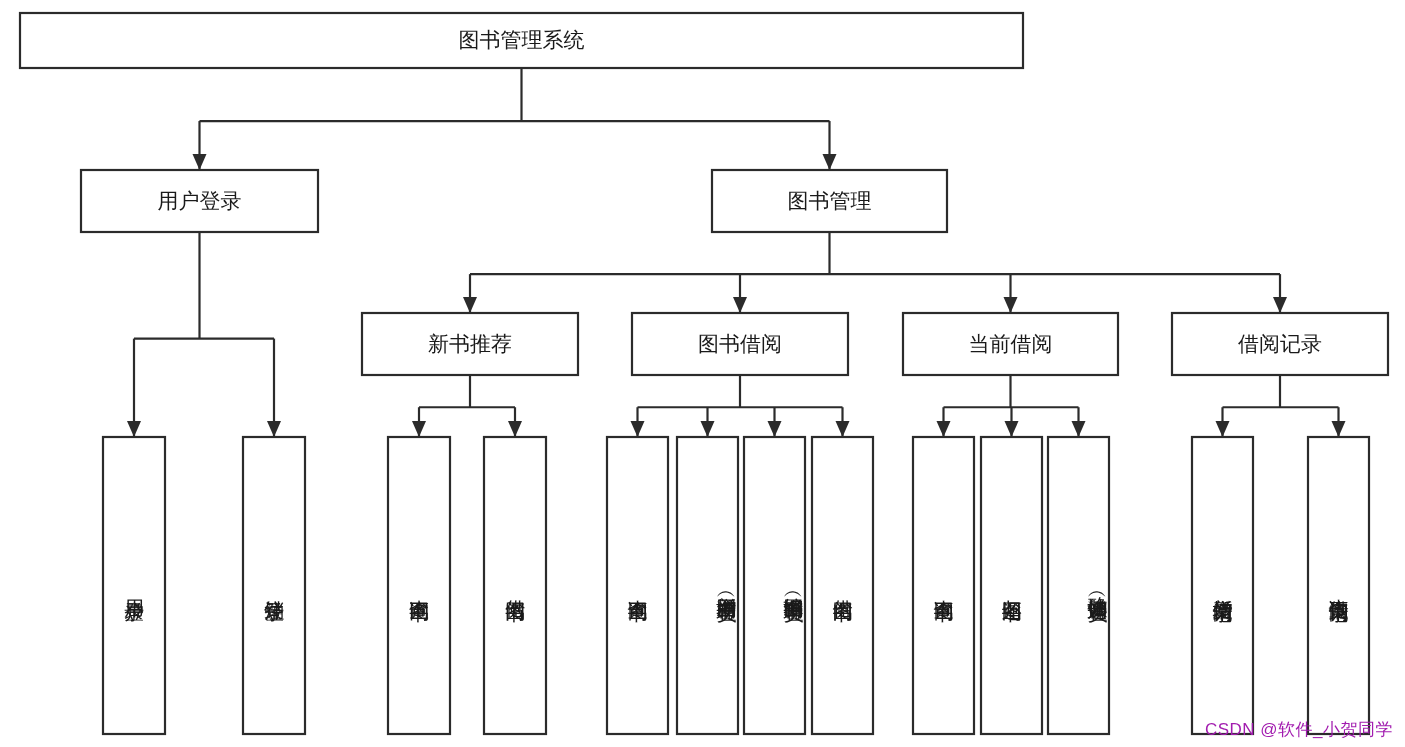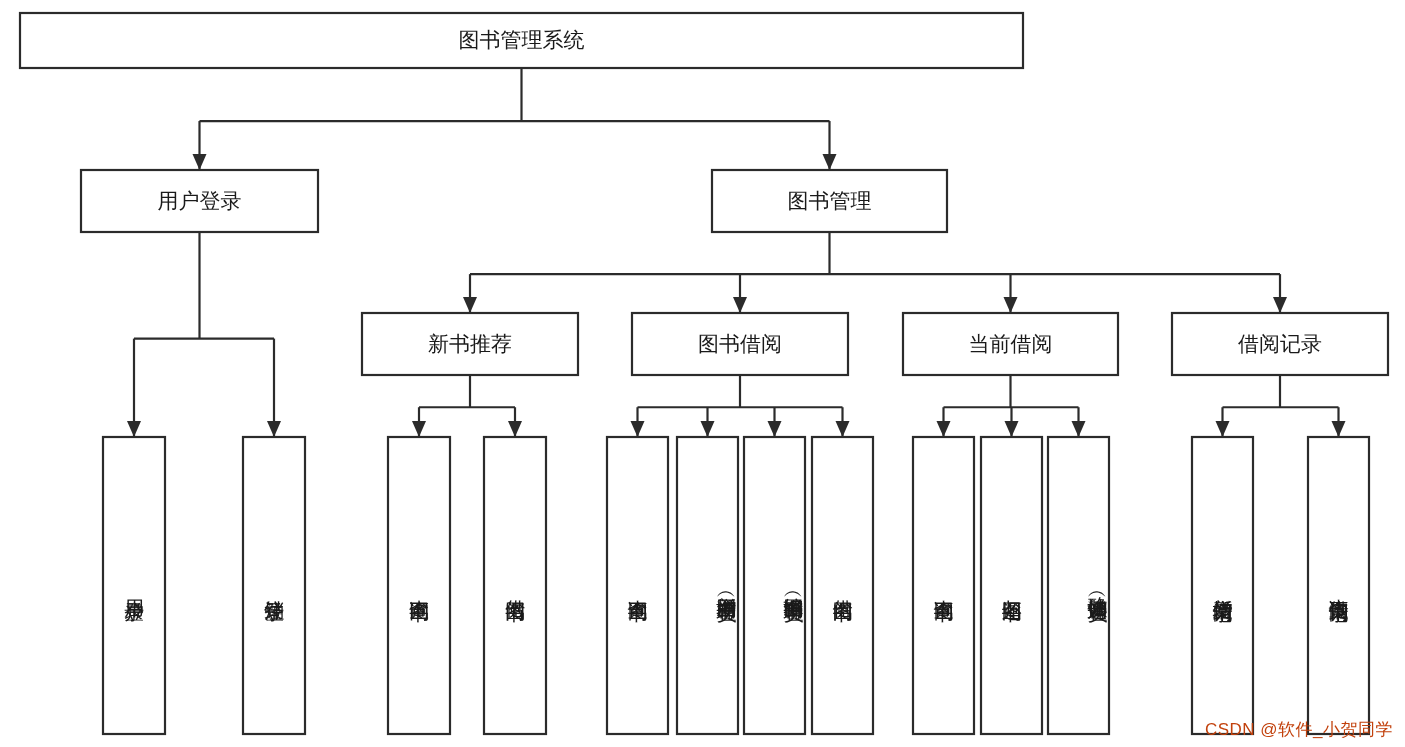--- a/index.html
+++ b/index.html
@@ -62,21 +62,21 @@
     justify-content: center;
     white-space: nowrap;
     pointer-events: none;
   }
   .watermark {
     position: absolute;
     right: 12px;
     bottom: 6px;
     font-family: "Liberation Sans", "DejaVu Sans", sans-serif;
     font-size: 17px;
-    color: #c2410c;
+    color: #a21caf;
     letter-spacing: 0.5px;
     white-space: nowrap;
   }
 </style>
 </head>
 <body>
 
 <div id="chart-root">
   <svg class="diagram" id="diagram-svg" viewBox="0 0 1405 747" xmlns="http://www.w3.org/2000/svg">
     <g id="edges-layer">

